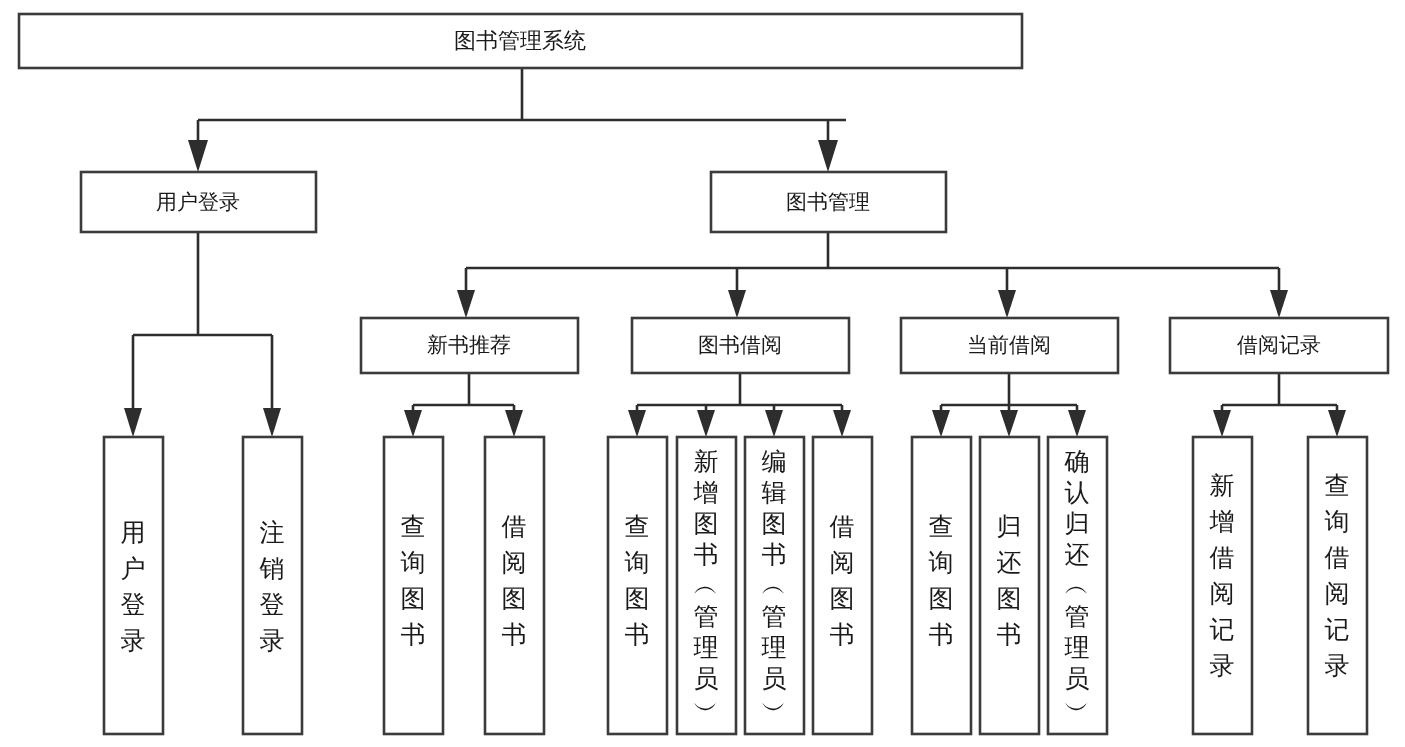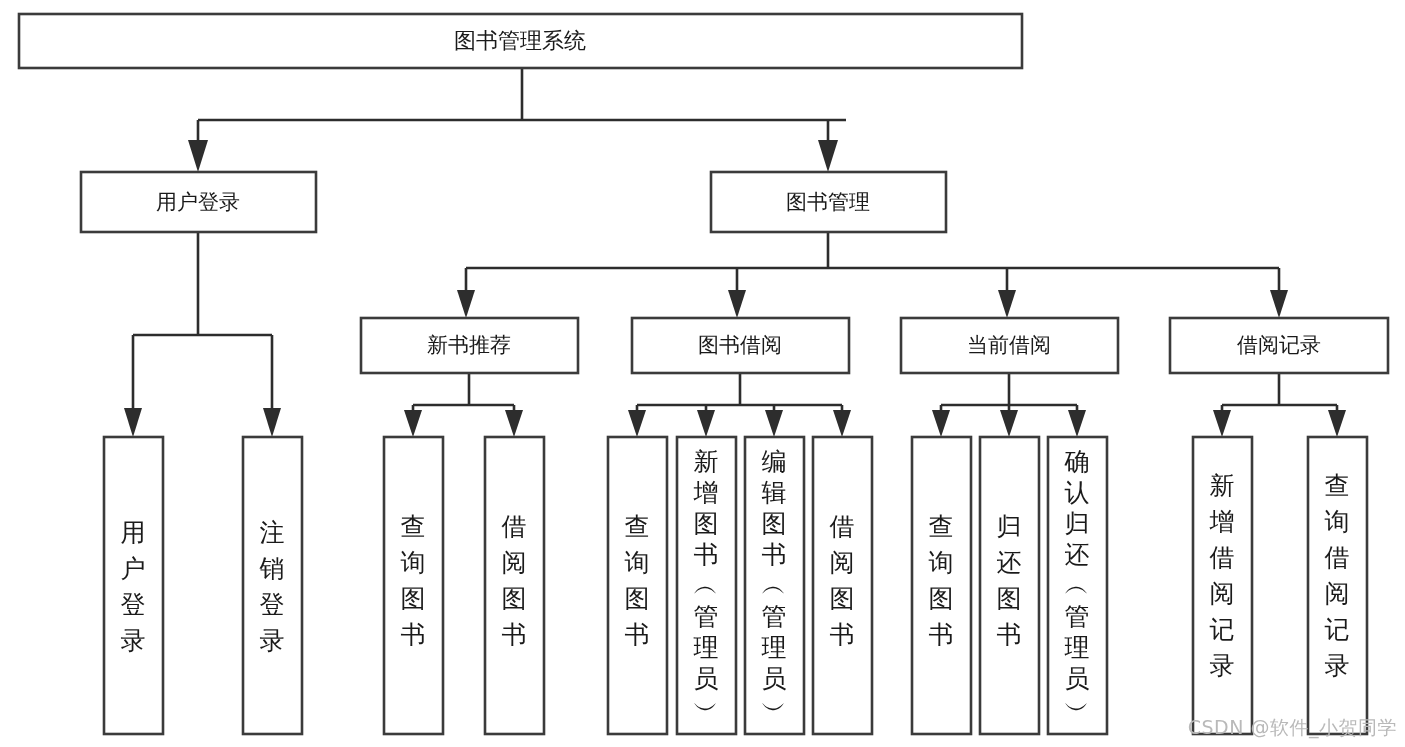--- a/index.html
+++ b/index.html
@@ -308,14 +308,13 @@
             <text class="vert-cell" x="1337" y="521" font-size="26">询</text>
             <text class="vert-cell" x="1337" y="557" font-size="26">借</text>
             <text class="vert-cell" x="1337" y="593" font-size="26">阅</text>
             <text class="vert-cell" x="1337" y="629" font-size="26">记</text>
             <text class="vert-cell" x="1337" y="665" font-size="26">录</text>
           </g>
       </g>
     </g>
   </svg>
 
-  <div class="watermark">CSDN @软件_小贺同学</div>
 </div>
 
 </body></html>

